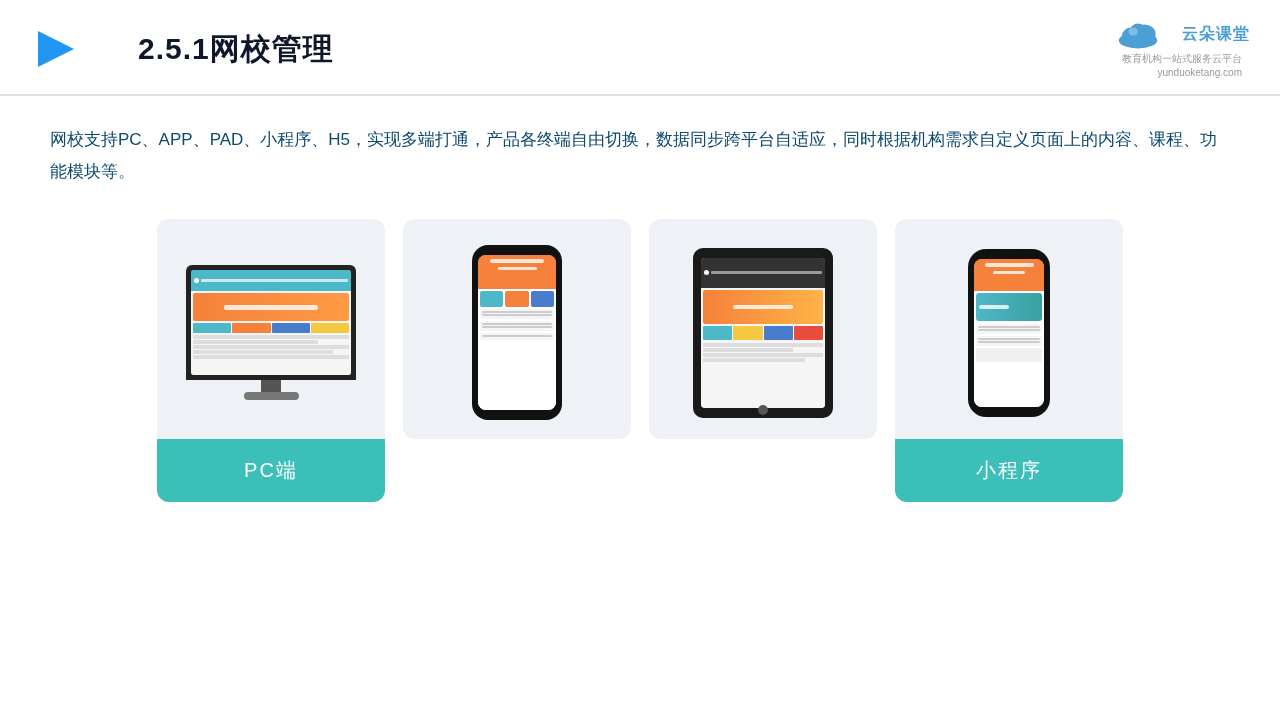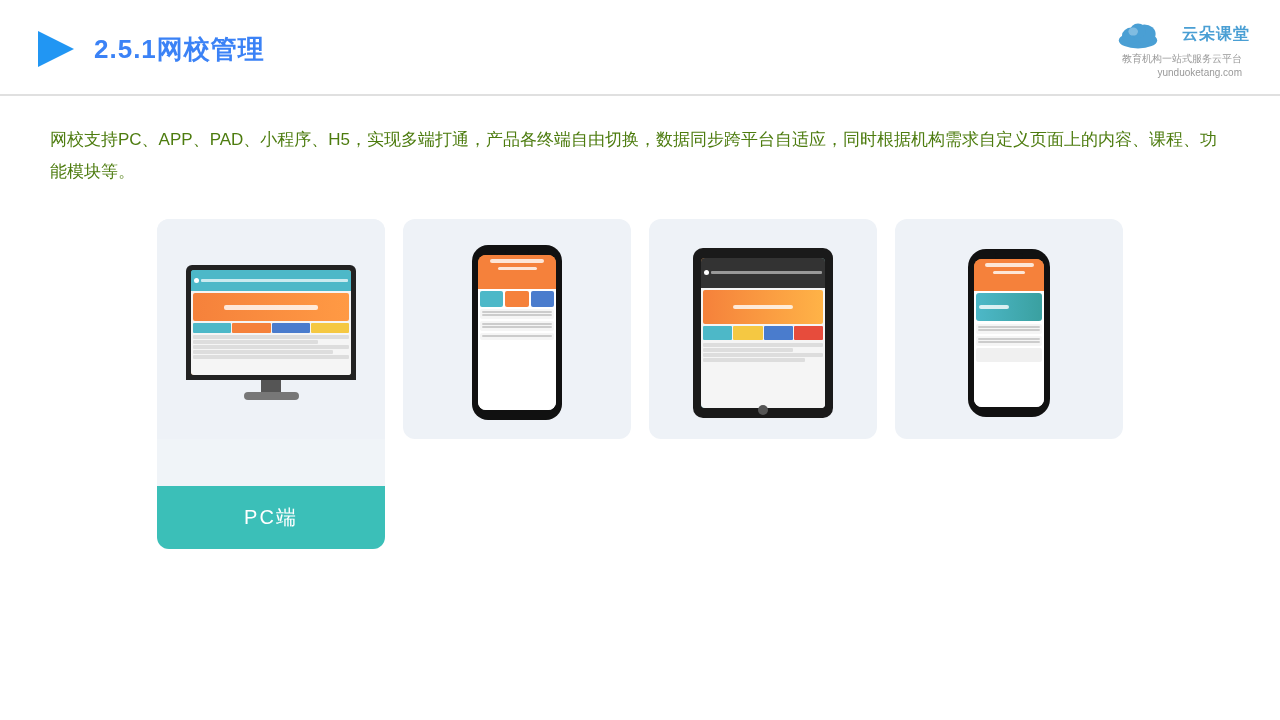--- a/index.html
+++ b/index.html
@@ -23,24 +23,25 @@
     .header-left {
       display: flex;
       align-items: center;
       gap: 16px;
     }
     .logo-arrow {
       width: 48px;
       height: 48px;
     }
     .page-title {
-      font-size: 26px;
+      font-size: 30px;
       font-weight: 600;
-      color: #3b82f6;
+      color: #0f172a;
       letter-spacing: 1px;
+      margin-left: 44px;
     }
     .header-right {
       display: flex;
       flex-direction: column;
       align-items: center;
       gap: 2px;
     }
     .brand-logo {
       display: flex;
       align-items: center;
@@ -56,21 +57,21 @@
       color: #4a9fd4;
       letter-spacing: 1px;
     }
 
     
     .content {
       padding: 28px 50px 20px 50px;
     }
     .description {
       font-size: 17px;
-      color: #4d7c0f;
+      color: #0c4a6e;
       line-height: 1.9;
       margin-bottom: 30px;
     }
 
     
     .cards-container {
       display: flex;
       gap: 18px;
       justify-content: center;
       align-items: flex-start;
@@ -100,21 +101,20 @@
 
     .card-label {
       width: 100%;
       background: #3bbfb8;
       color: #fff;
       font-size: 20px;
       font-weight: 500;
       text-align: center;
       padding: 18px 0;
       letter-spacing: 2px;
-      margin-top: 47px;
     }
 
     
     
     .pc-monitor {
       display: flex;
       flex-direction: column;
       align-items: center;
     }
     .monitor-frame {
@@ -439,17 +439,18 @@
                 <div class="ph-card">
                     <div class="ph-card-line"></div>
                     <div class="ph-card-line"></div>
                   </div>
                 <div style="height:14px;background:#f0f0f0;border-radius:2px;"></div>
               </div>
             </div>
           </div>
         </div>
       </div>
+      <div class="card-label">小程序</div>
     </div>
 
 
   </div>
 </div>
 
 </body></html>

